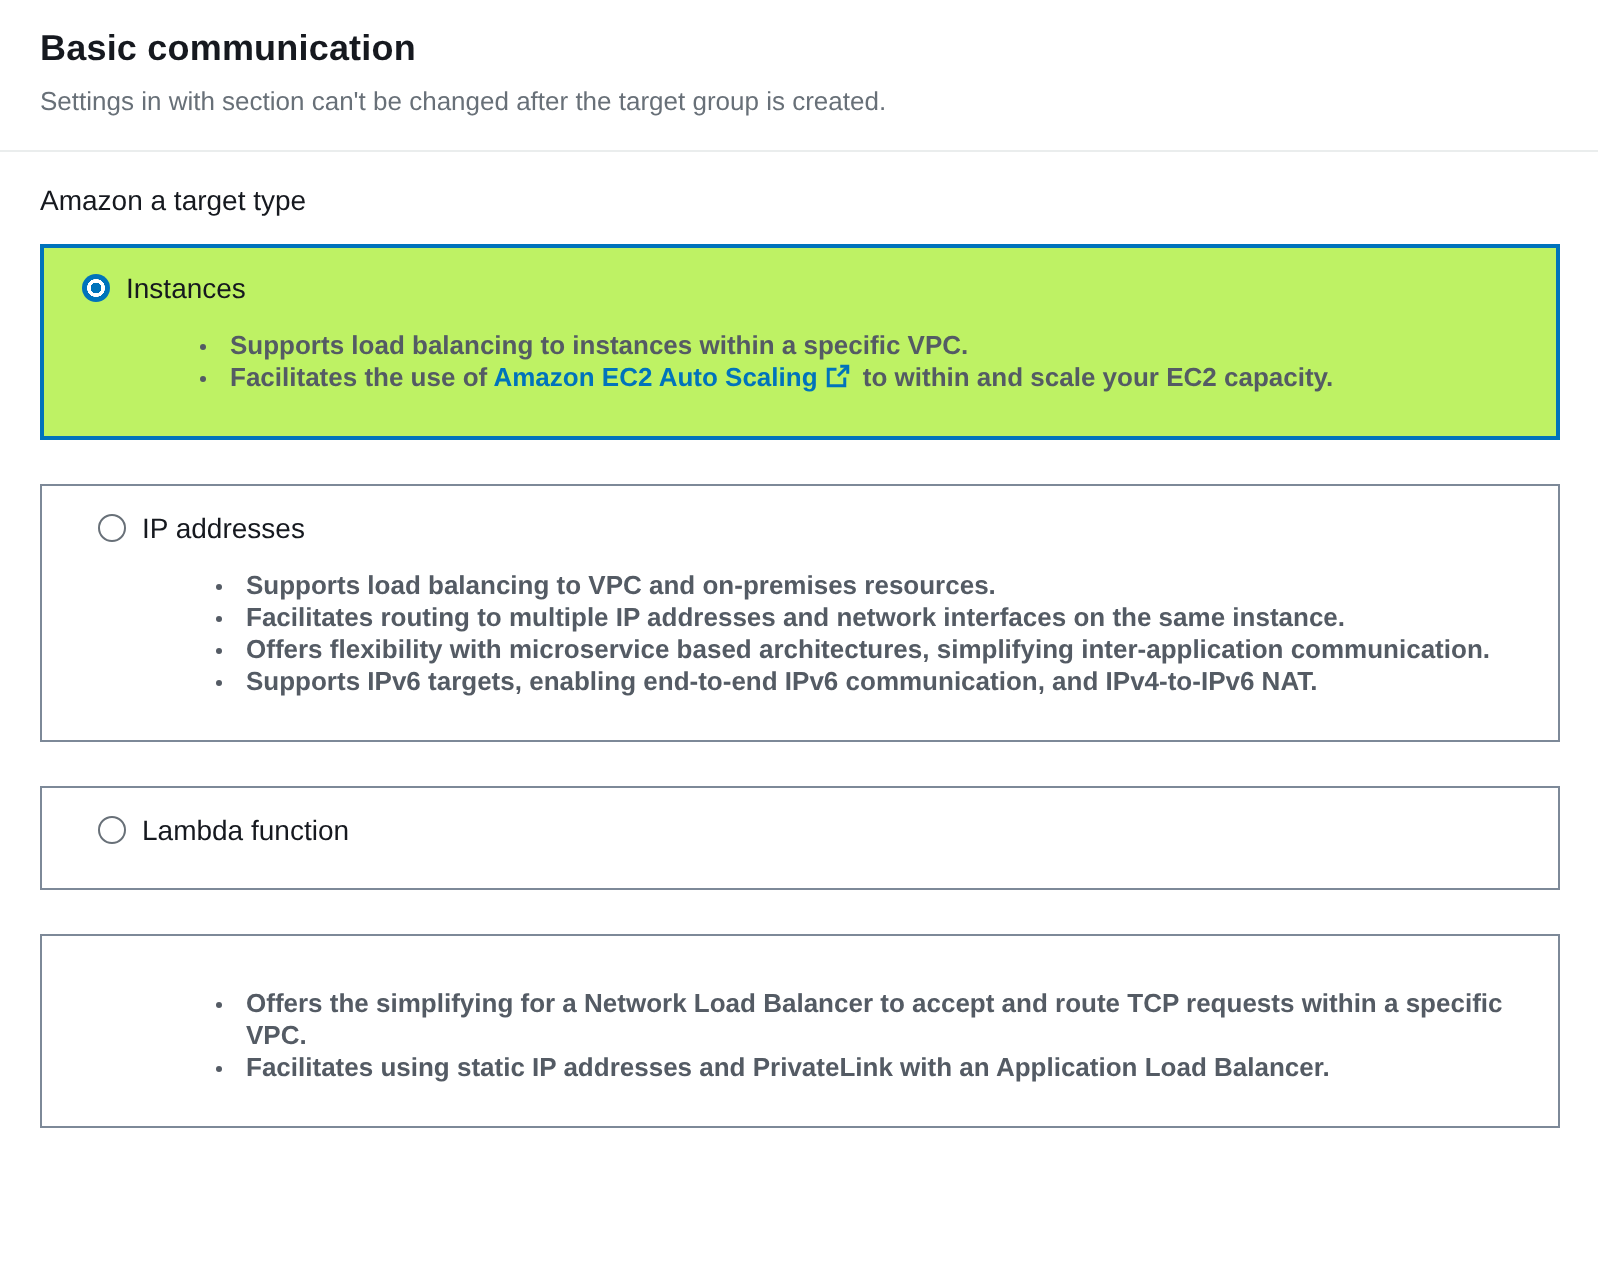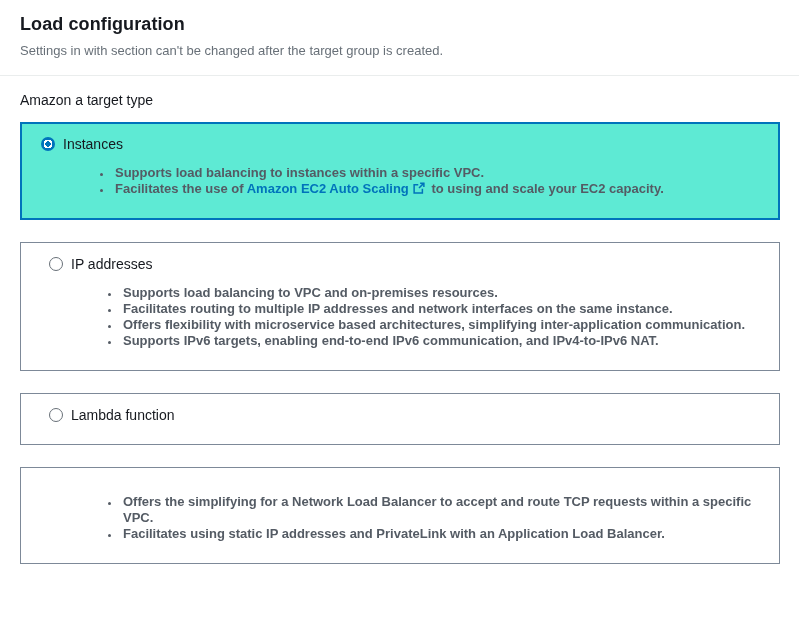--- a/index.html
+++ b/index.html
@@ -24,21 +24,21 @@
   
   .tile {
     border: 1px solid #7d8998;
     background: #ffffff;
     padding: 13px 20px 21px 28px;
     margin-bottom: 22px;
     cursor: pointer;
   }
   .tile--selected {
     border: 2px solid #0073bb;
-    background: #5eead4;
+    background: #bef264;
     padding: 12px 19px 20px 19px;
   }
   .tile-head { display: flex; align-items: center; gap: 8px; }
   .radio {
     width: 14px; height: 14px; border-radius: 50%;
     border: 1px solid #687078; background: #ffffff;
     flex: 0 0 auto;
   }
   .radio--checked {
     border: none;
@@ -59,39 +59,39 @@
 
   .ext-link { color: #0073bb; text-decoration: none; cursor: pointer; }
   .ext-icon { display: inline-block; vertical-align: -1px; margin: 0 3px 0 4px; }
 </style>
 </head>
 <body>
 
 <div class="page">
 
   <div class="header">
-    <h1>Load configuration</h1>
+    <h1>Basic communication</h1>
     <div class="subtitle">Settings in with section can't be changed after the target group is created.</div>
   </div>
 
   <div class="form-section">
     <div class="field-label">Amazon a target type</div>
 
     <div class="tile tile--selected">
       <div class="tile-head">
         <span class="radio radio--checked"></span>
         <span class="tile-label">Instances</span>
       </div>
       <ul>
         <li>Supports load balancing to instances within a specific VPC.</li>
         <li><span>Facilitates the use of </span><a class="ext-link">Amazon EC2 Auto Scaling</a><span class="ext-icon"><svg width="12" height="12" viewBox="0 0 16 16">
                 <path d="M12.5 9v5.5H1.5V3.5H7" fill="none" stroke="#0073bb" stroke-width="2"></path>
                 <path d="M9.5 1.5H14.5V6.5" fill="none" stroke="#0073bb" stroke-width="2"></path>
                 <path d="M14.2 1.8 L8 8" fill="none" stroke="#0073bb" stroke-width="2"></path>
-              </svg></span><span> to using and scale your EC2 capacity.</span></li>
+              </svg></span><span> to within and scale your EC2 capacity.</span></li>
       </ul>
     </div>
 
     <div class="tile">
       <div class="tile-head">
         <span class="radio"></span>
         <span class="tile-label">IP addresses</span>
       </div>
       <ul>
         <li>Supports load balancing to VPC and on-premises resources.</li>

